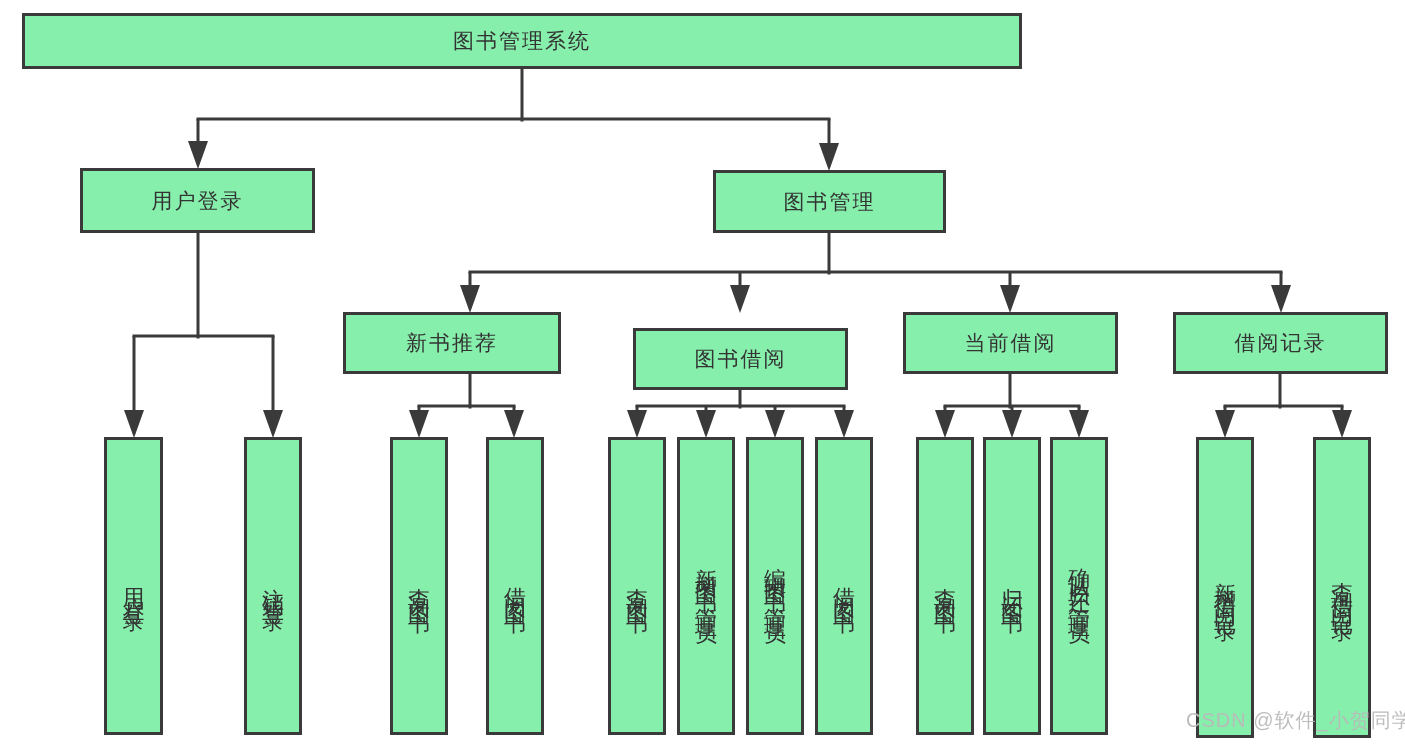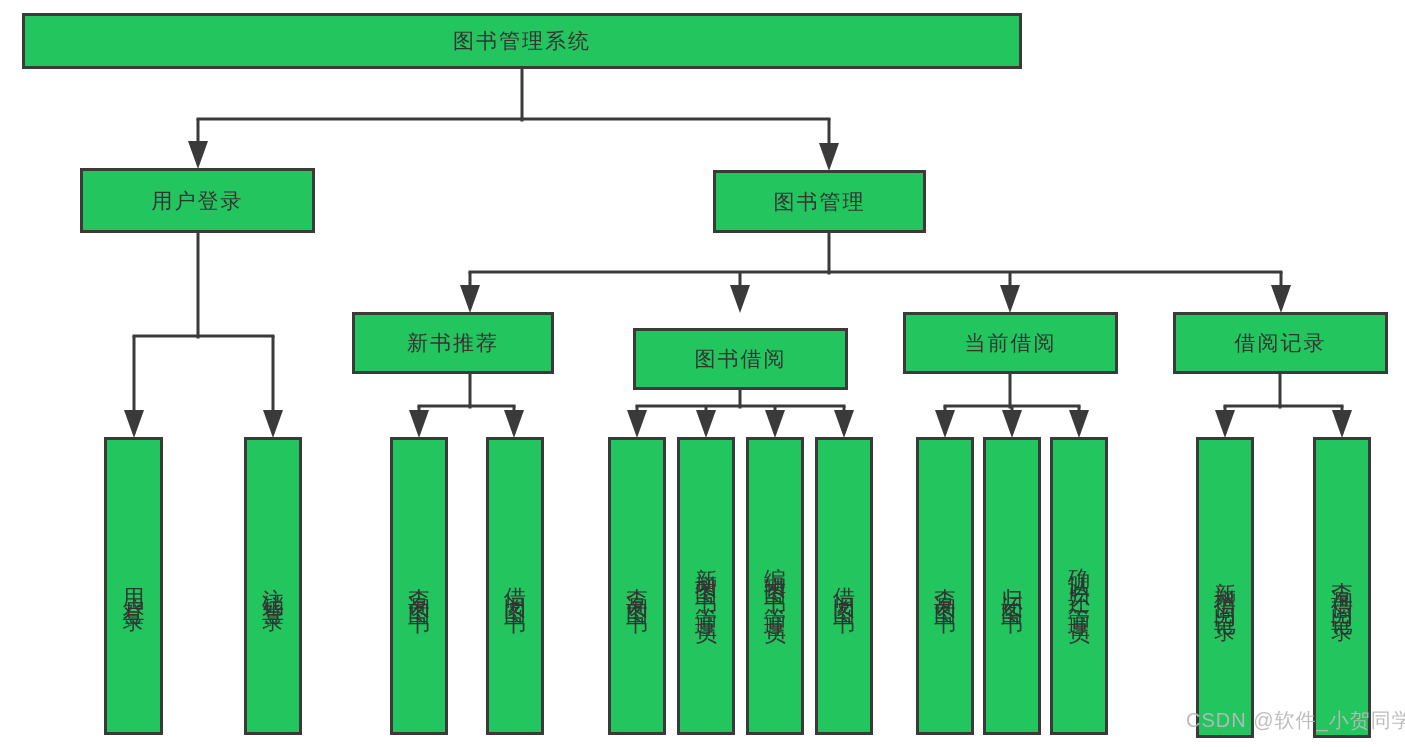--- a/index.html
+++ b/index.html
@@ -2,21 +2,21 @@
 <html><head>
 <meta charset="utf-8">
 <style>
   html,body{margin:0;padding:0;}
   body{
     width:1405px;height:747px;position:relative;background:#ffffff;
     font-family:"Liberation Sans", sans-serif;overflow:hidden;
   }
   #connector-layer{position:absolute;left:0;top:0;width:1405px;height:747px;}
   .node{
-    position:absolute;box-sizing:border-box;border:3px solid #3a3a3a;background:#22c55e;
+    position:absolute;box-sizing:border-box;border:3px solid #3a3a3a;background:#86efac;
     display:flex;align-items:center;justify-content:center;color:#333333;
   }
   .h-label{font-size:21px;letter-spacing:2px;white-space:nowrap;}
   .v-label{
     writing-mode:vertical-rl;text-orientation:mixed;
     font-size:22px;letter-spacing:8px;line-height:1;white-space:nowrap;
   }
   .watermark{
     position:absolute;left:1186px;top:707px;font-size:20px;color:rgba(185,185,185,0.95);
     white-space:nowrap;letter-spacing:1px;
@@ -82,25 +82,25 @@
     </g>
 </svg>
 
 <div class="node" style="left:22px;top:13px;width:1000px;height:56px;">
   <span class="h-label">图书管理系统</span>
 </div>
 
 <div class="node" style="left:80px;top:168px;width:235px;height:65px;">
   <span class="h-label">用户登录</span>
 </div>
-<div class="node" style="left:713px;top:170px;width:213px;height:63px;font-family:Liberation Serif, serif;">
+<div class="node" style="left:713px;top:170px;width:233px;height:63px;font-family:Liberation Serif, serif;">
   <span class="h-label">图书管理</span>
 </div>
 
-<div class="node" style="left:352px;top:312px;width:202px;height:62px;align-items:center;">
+<div class="node" style="left:343px;top:312px;width:218px;height:62px;align-items:center;">
   <span class="h-label">新书推荐</span>
 </div>
 <div class="node" style="left:633px;top:328px;width:215px;height:62px;">
   <span class="h-label">图书借阅</span>
 </div>
 <div class="node" style="left:903px;top:312px;width:215px;height:62px;">
   <span class="h-label">当前借阅</span>
 </div>
 <div class="node" style="left:1173px;top:312px;width:215px;height:62px;">
   <span class="h-label">借阅记录</span>

